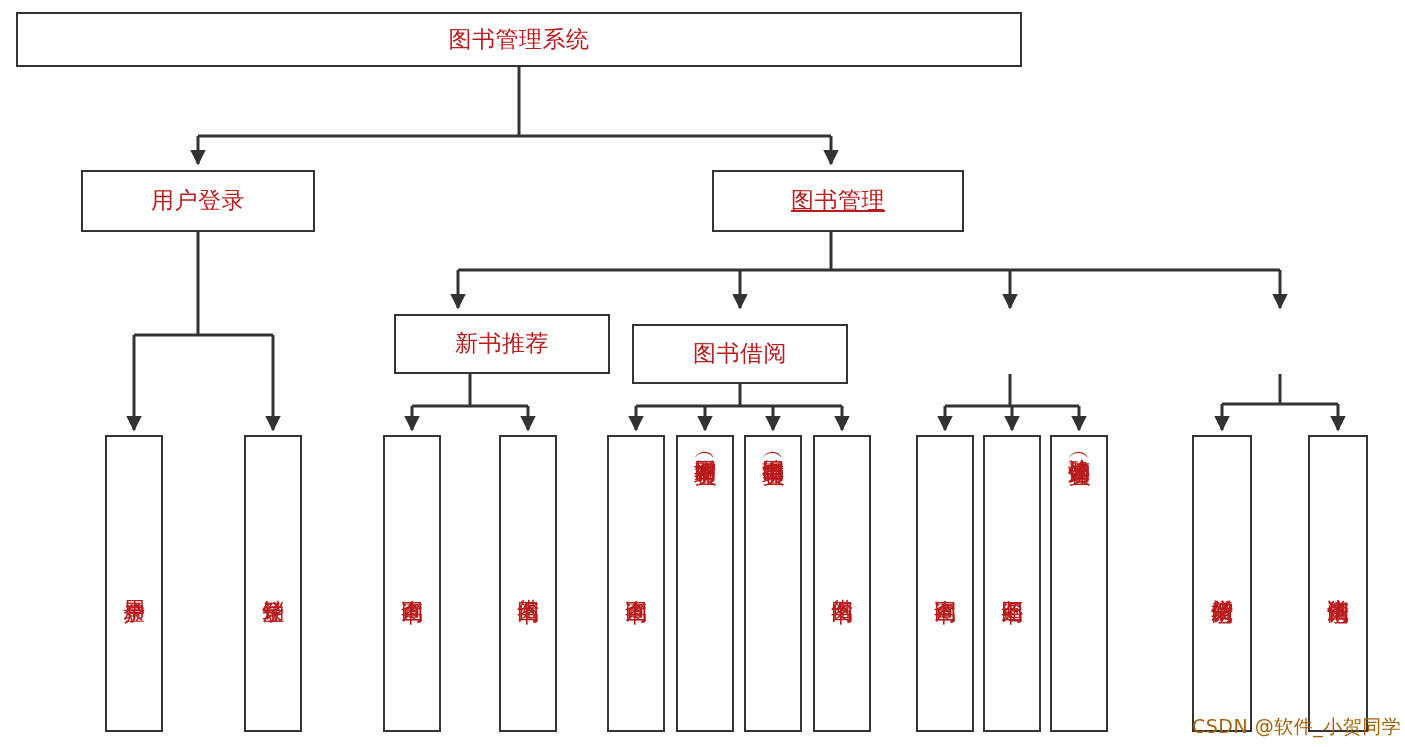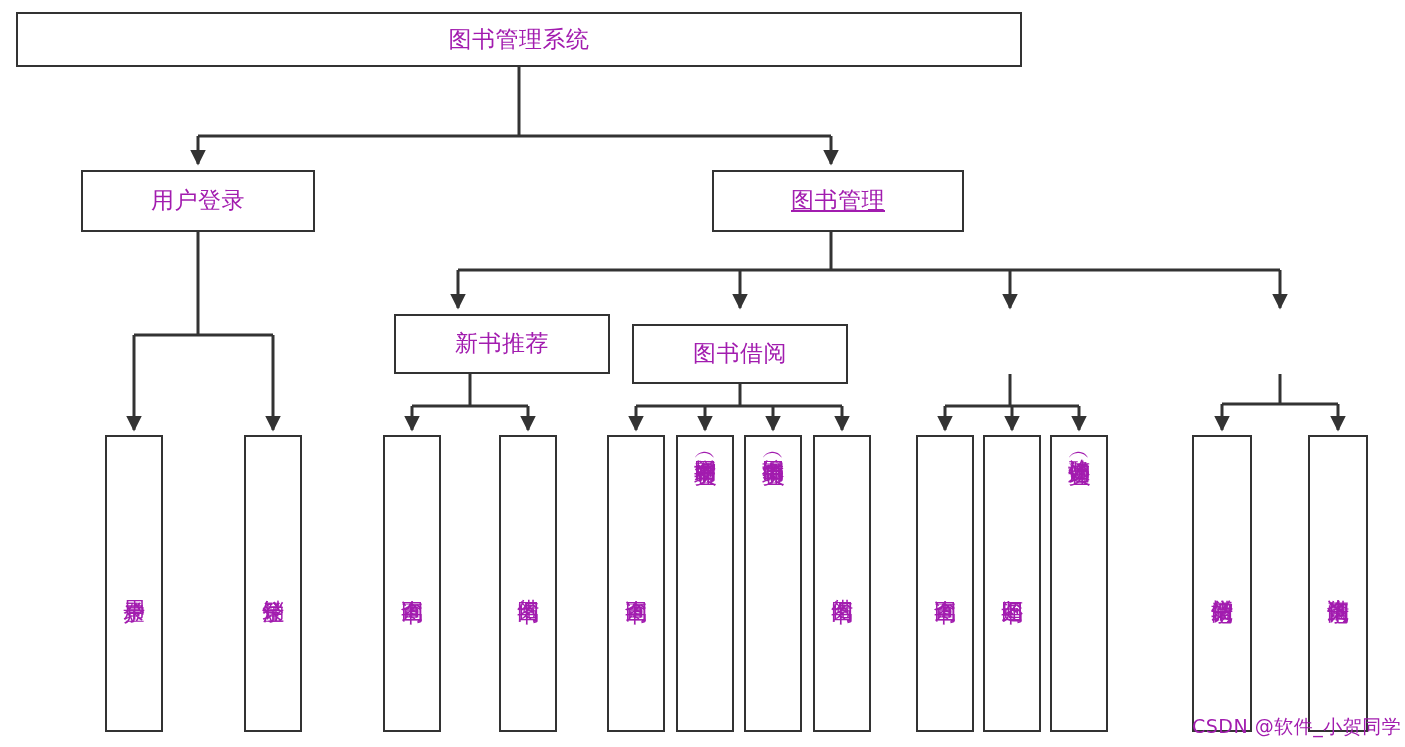--- a/index.html
+++ b/index.html
@@ -25,21 +25,21 @@
     pointer-events: none;
   }
   .node {
     position: absolute;
     box-sizing: border-box;
     background: #ffffff;
     border: 2px solid #333333;
     display: flex;
     align-items: center;
     justify-content: center;
-    color: #a21caf;
+    color: #b91c1c;
     text-align: center;
   }
   .node.h {
     
     font-size: 23px;
     letter-spacing: 0.5px;
     line-height: 1.1;
   }
   .node.v {
     
@@ -52,21 +52,21 @@
   }
   .node.v.topalign {
     justify-content: flex-start;
     align-items: center;
   }
   .node.v > span {
     display: block;
   }
   .watermark {
     position: absolute;
-    color: #a21caf;
+    color: #a16207;
     font-size: 19px;
     letter-spacing: 0.5px;
     white-space: nowrap;
     user-select: none;
   }
 </style>
 </head>
 <body>
 
 <div id="canvas">

